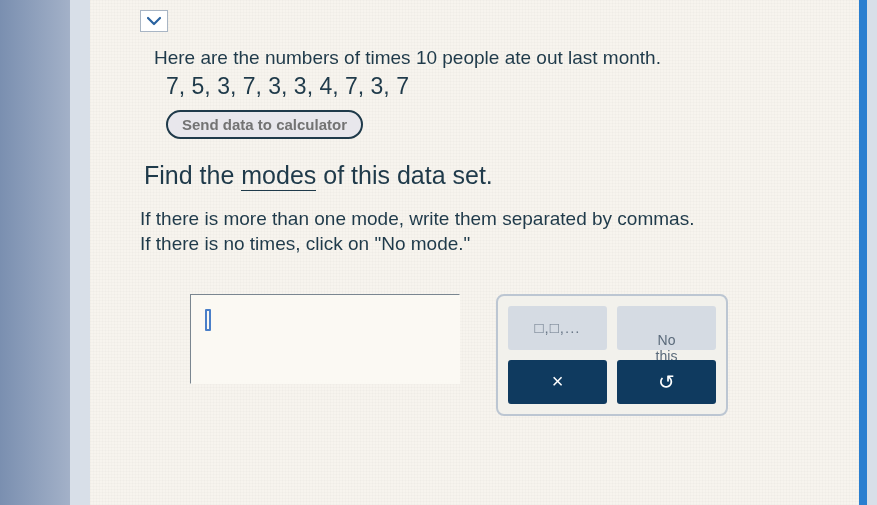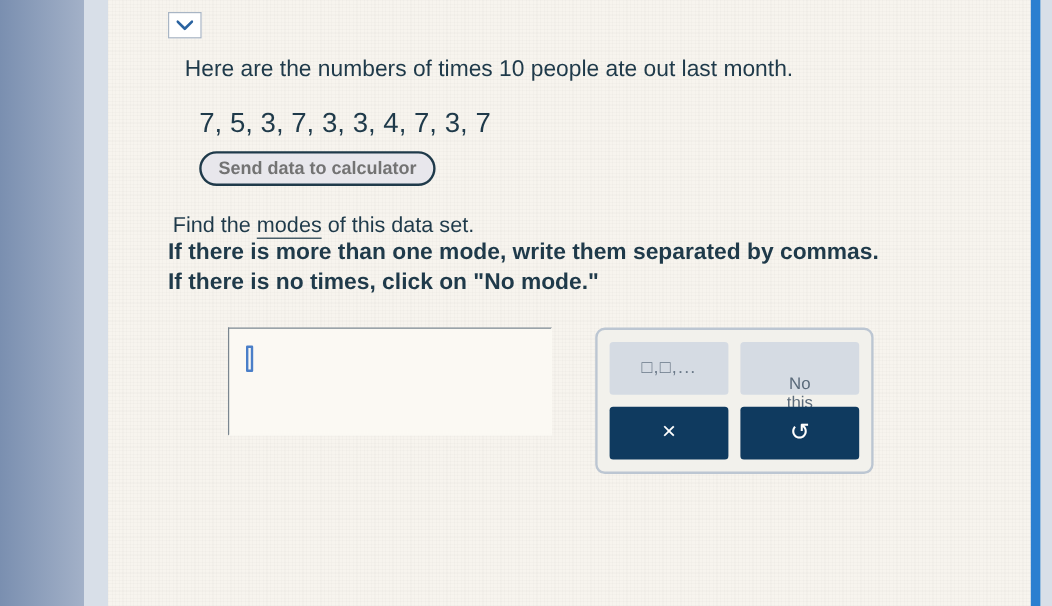--- a/index.html
+++ b/index.html
@@ -35,21 +35,20 @@
     display: flex;
     align-items: center;
     justify-content: center;
     margin-bottom: 12px;
     cursor: pointer;
   }
   .intro {
     color: #1f3a4a;
     font-size: 19px;
     line-height: 1.5;
-    margin-bottom: 16px;
     margin-left: 14px;
   }
   .data-block {
     margin-left: 26px;
     margin-bottom: 22px;
   }
   .data-values {
     font-size: 23px;
     color: #1f3a4a;
     font-weight: 500;
@@ -61,34 +60,34 @@
     border-radius: 18px;
     padding: 4px 14px;
     font-size: 15px;
     font-weight: bold;
     color: #737373;
     background: #e8e7ec;
     cursor: pointer;
   }
   .task {
     color: #1f3a4a;
-    font-size: 18px;
+    font-size: 25px;
+    margin-bottom: 16px;
     margin-left: 4px;
   }
   .modes-term {
     border-bottom: 1.5px solid #1f3a4a;
     padding-bottom: 1px;
   }
   .instructions {
     color: #1f3a4a;
     font-size: 19px;
     line-height: 1.35;
-    margin-bottom: 24px;
+    margin-bottom: 37px;
     margin-left: 0px;
-    font-weight: bold;
   }
   .answer-row {
     display: flex;
     gap: 36px;
     align-items: flex-start;
     margin-left: 50px;
   }
   .answer-box {
     width: 270px;
     height: 90px;

